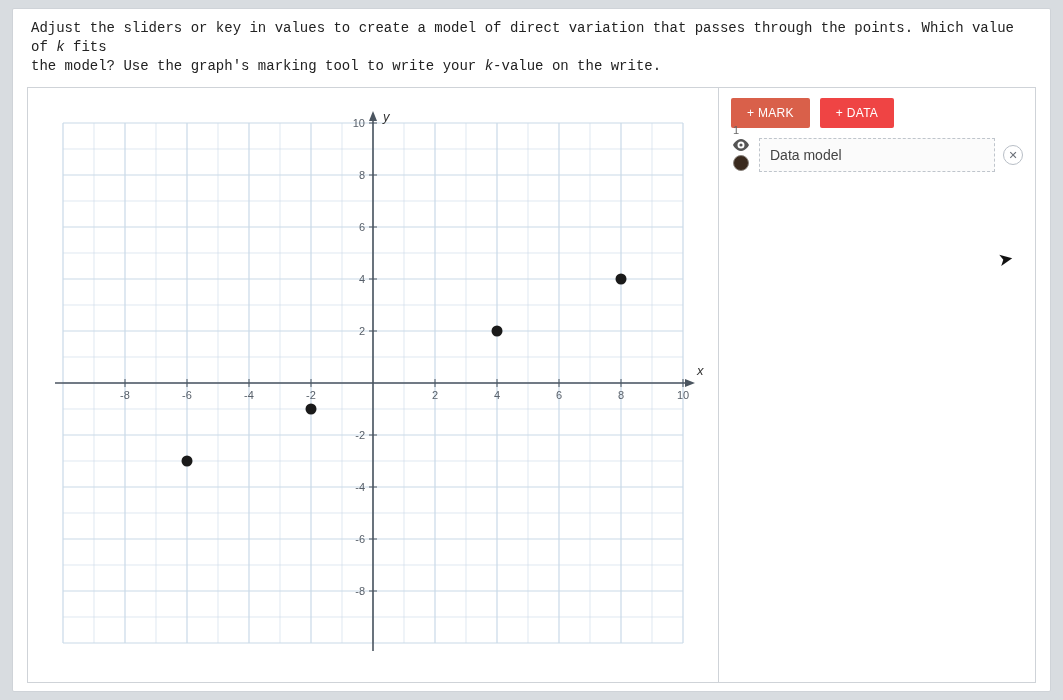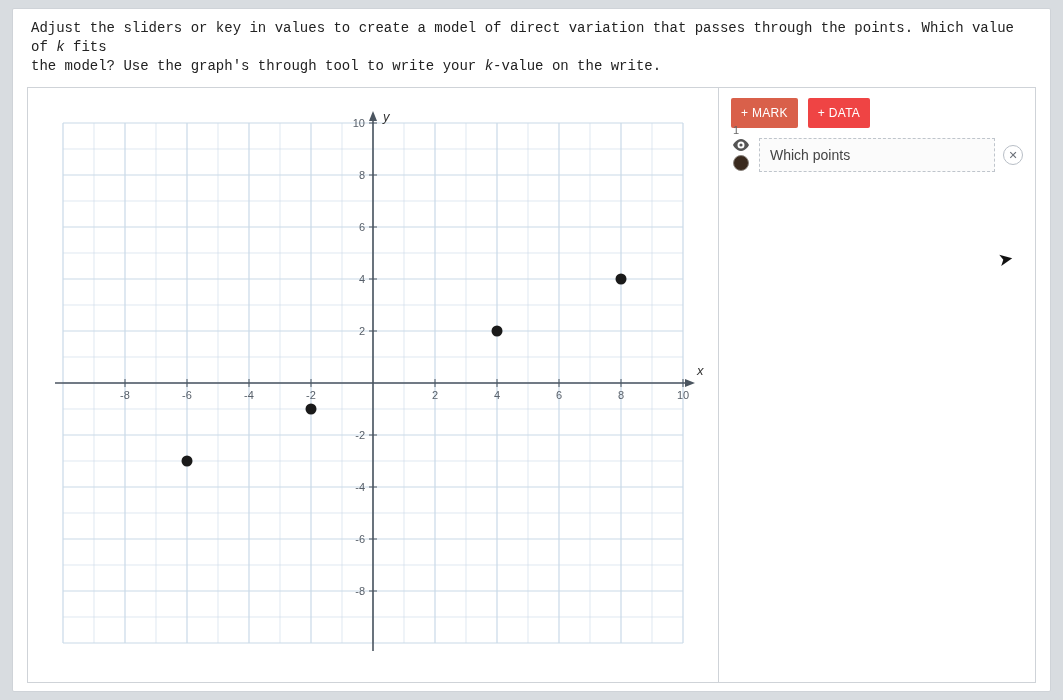--- a/index.html
+++ b/index.html
@@ -46,21 +46,21 @@
     border-left: 1px solid #cfd3d8;
     padding: 10px 12px;
     position: relative;
     background: #fff;
   }
   .btn-row { display: flex; gap: 10px; margin-bottom: 10px; }
   .btn {
     border: none;
     color: #fff;
     font-size: 12px;
-    padding: 8px 10px;
+    padding: 8px 16px;
     cursor: pointer;
     letter-spacing: .3px;
     border-radius: 2px;
     display: inline-flex;
     align-items: center;
     gap: 4px;
   }
   .btn-mark { background: #d9604a; }
   .btn-rel  { background: #c2533f; }
   .btn-data { background: #ef4444; }
@@ -115,21 +115,21 @@
     color:#111;
     transform: rotate(-10deg);
   }
 </style>
 </head>
 <body>
 
 <div class="card">
   <div class="prompt">
     <span>Adjust the sliders or key in values to create a model of direct variation that passes through the points. Which value of </span><em>k</em><span> fits</span><br>
-    <span>the model? Use the graph's through tool to write your </span><em>k</em><span>-value on the write.</span>
+    <span>the model? Use the graph's marking tool to write your </span><em>k</em><span>-value on the write.</span>
   </div>
 
   <div class="workspace">
     <div class="graph-pane">
       <svg class="chart" id="chart" width="690" height="590">
           <line x1="35" y1="555" x2="35" y2="35" stroke="#c9d9e8" stroke-width="1.2"></line>
           <line x1="66" y1="555" x2="66" y2="35" stroke="#c9d9e8" stroke-width="0.6"></line>
           <line x1="97" y1="555" x2="97" y2="35" stroke="#c9d9e8" stroke-width="1.2"></line>
           <line x1="128" y1="555" x2="128" y2="35" stroke="#c9d9e8" stroke-width="0.6"></line>
           <line x1="159" y1="555" x2="159" y2="35" stroke="#c9d9e8" stroke-width="1.2"></line>
@@ -233,20 +233,20 @@
         <span class="series-num">1</span>
         <div class="eye-col">
           <span class="eye-icon">
             <svg width="18" height="12" viewBox="0 0 18 12">
                 <path d="M9 0C4 0 1 6 1 6s3 6 8 6 8-6 8-6S14 0 9 0zm0 9.5A3.5 3.5 0 1 1 9 2.5a3.5 3.5 0 0 1 0 7z" fill="#555"></path>
                 <circle cx="9" cy="6" r="1.6" fill="#555"></circle>
               </svg>
           </span>
           <span class="color-dot"></span>
         </div>
-        <div class="series-name">Which points</div>
+        <div class="series-name">Data model</div>
         <div class="series-close">✕</div>
       </div>
 
       <span class="cursor-icon">➤</span>
     </div>
   </div>
 </div>
 
 </body></html>

